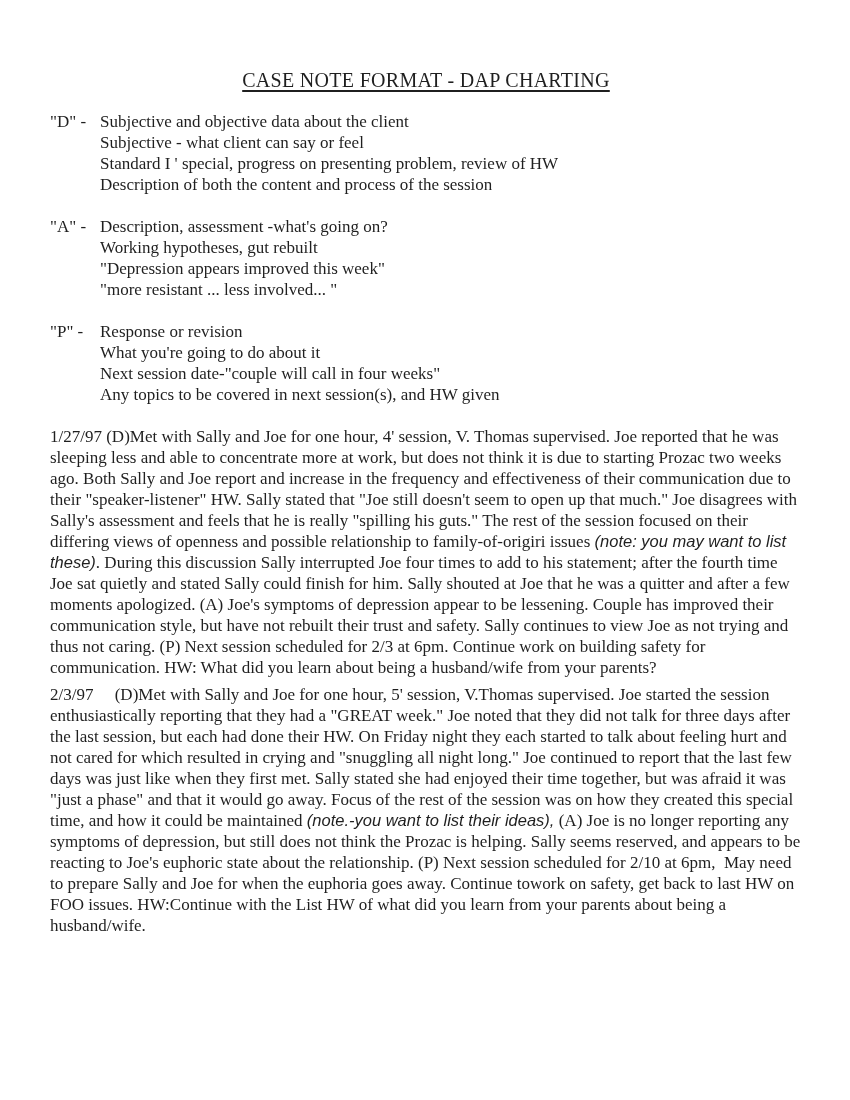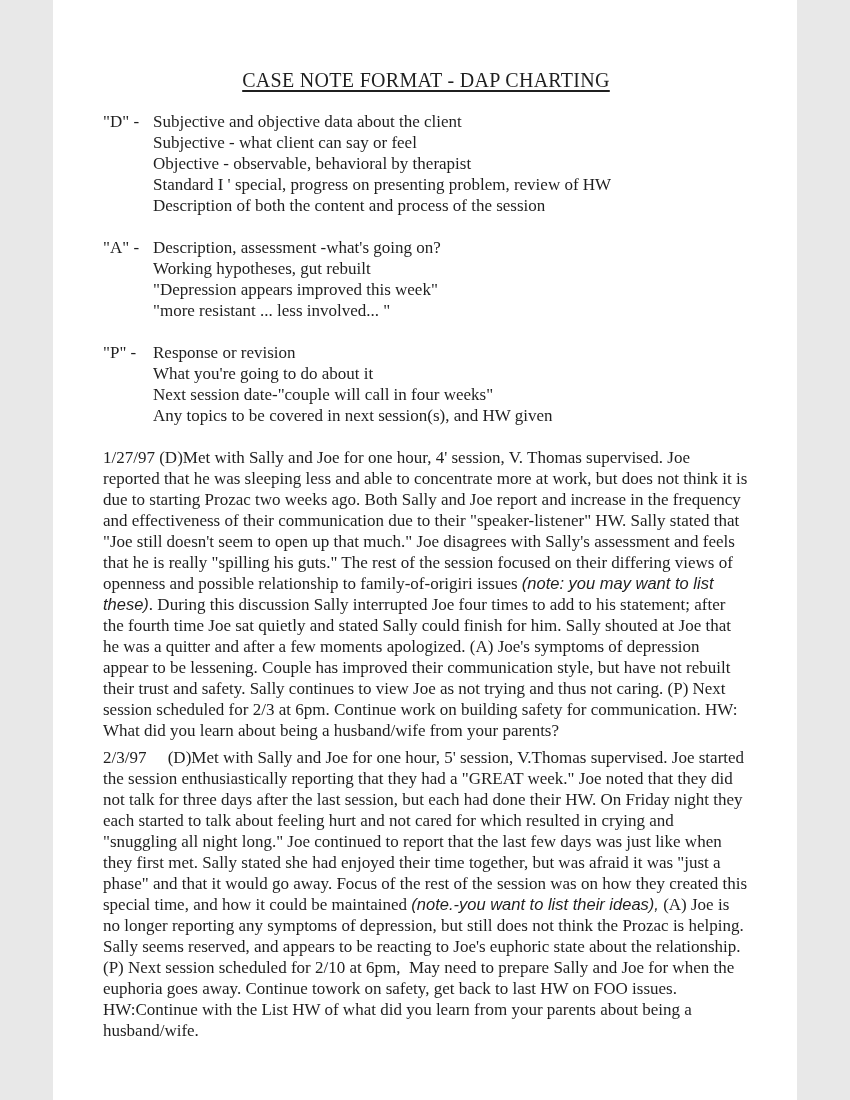--- a/index.html
+++ b/index.html
@@ -2,21 +2,21 @@
 <html><head>
 <meta charset="utf-8">
 <style>
   html, body {
     margin: 0;
     padding: 0;
     background: #e8e8e8;
   }
   .page {
     position: relative;
-    width: 744px;
+    width: 850px;
     height: 1100px;
     margin: 0 auto;
     background: #ffffff;
     box-sizing: border-box;
     padding: 70px 48px 0 50px;
     font-family: "Liberation Serif", serif;
     font-size: 17px;
     line-height: 21px;
     color: #1f1f1f;
     overflow: hidden;
@@ -59,21 +59,20 @@
 <body>
 
 <div class="page">
   <h1 class="title">CASE NOTE FORMAT - DAP CHARTING</h1>
   <div>
       <div class="section">
         <div class="section-label">"D" -</div>
         <div class="section-lines">
           <div class="line"><span>Subjective and objective data about the client</span></div>
           <div class="line"><span>Subjective - what client can say or </span><span class="italic-serif">feel</span></div>
-          <div class="line"><span>Objective - observable, behavioral by therapist</span></div>
           <div class="line"><span>Standard I ' special, progress on presenting problem, review of HW</span></div>
           <div class="line"><span>Description of both the content and process of the session</span></div>
         </div>
       </div>
       <div class="section">
         <div class="section-label">"A" -</div>
         <div class="section-lines">
           <div class="line"><span>Description, assessment -what's going on?</span></div>
           <div class="line"><span>Working hypotheses, gut rebuilt</span></div>
           <div class="line"><span>"Depression appears improved this week"</span></div>

